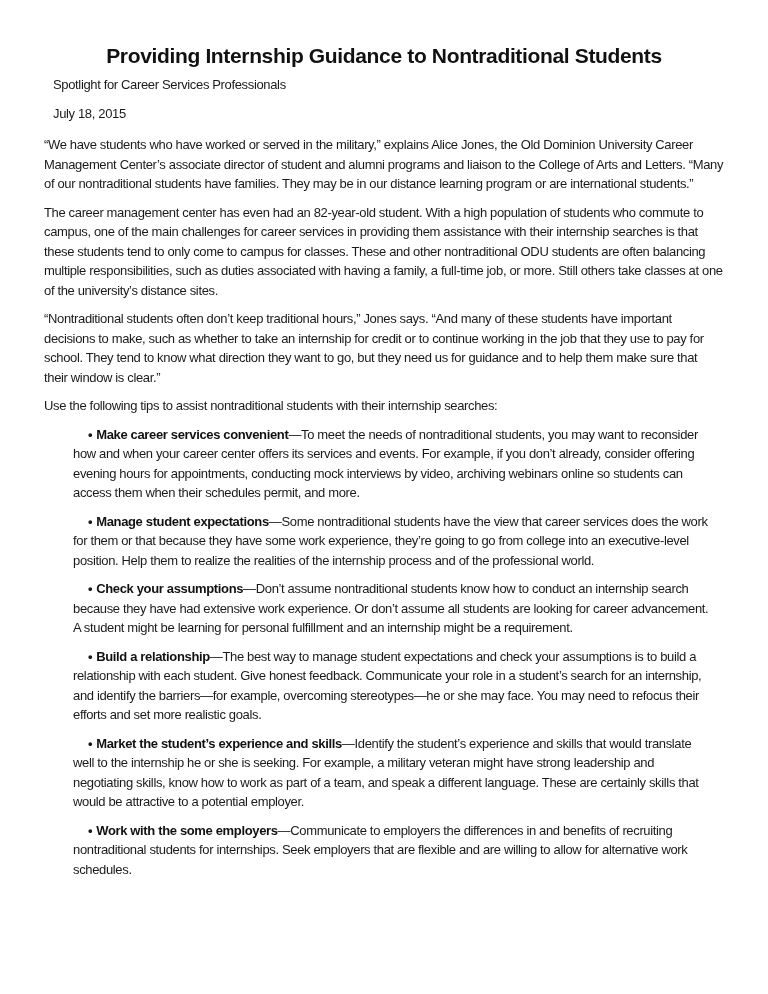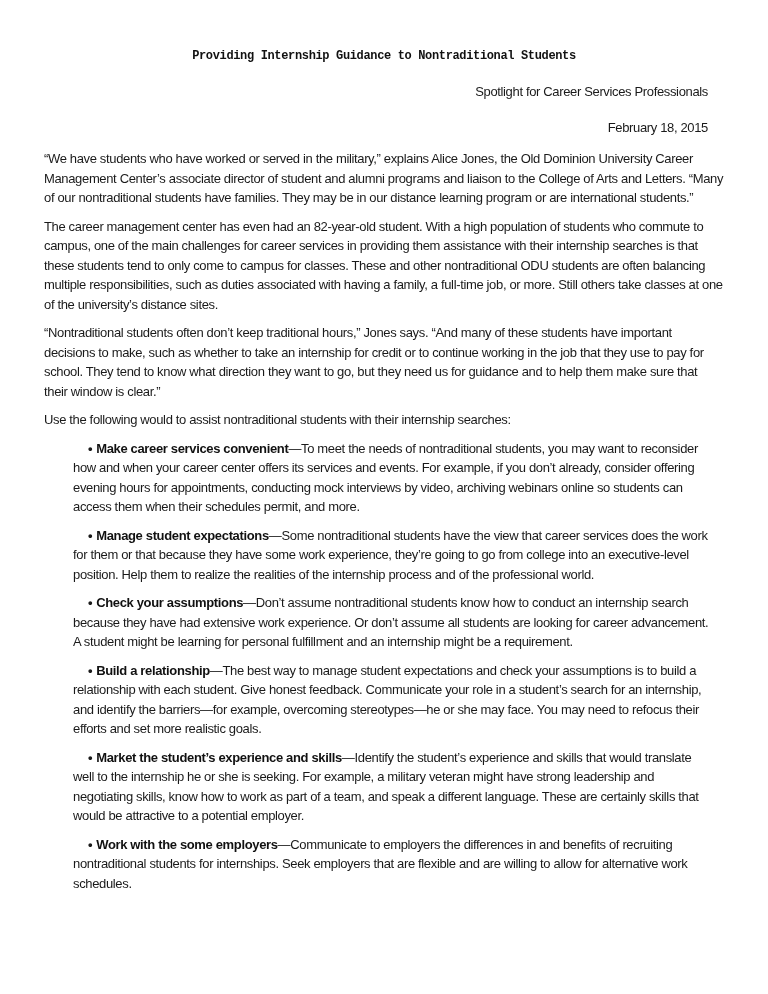--- a/index.html
+++ b/index.html
@@ -18,30 +18,29 @@
     font-family: "Liberation Sans", sans-serif;
     font-size: 13px;
     letter-spacing: -0.35px;
     line-height: 19.5px;
     color: #1a1a1a;
     overflow: hidden;
   }
   .doc-title {
     margin: 0;
     text-align: center;
-    font-size: 12px;
+    font-size: 21px;
     font-weight: bold;
     line-height: 20px;
     color: #111111;
-    font-family: Liberation Mono, monospace;
   }
   .doc-subtitle,
   .doc-date {
-    margin: 16px;
-    text-align: right;
+    margin: 9px;
+    text-align: left;
     line-height: 19.5px;
   }
   .doc-date {
     margin-bottom: 12px;
   }
   p.para {
     margin: 0 0 9px 0;
   }
   .tips-list {
     margin: 0;
@@ -59,27 +58,27 @@
     margin-right: 4px;
   }
 </style>
 </head>
 <body>
 
 <div class="page">
 
   <h1 class="doc-title">Providing Internship Guidance to Nontraditional Students</h1>
   <div class="doc-subtitle">Spotlight for Career Services Professionals</div>
-  <div class="doc-date">February 18, 2015</div>
+  <div class="doc-date">July 18, 2015</div>
 
   <p class="para">“We have students who have worked or served in the military,” explains Alice Jones, the Old Dominion University Career Management Center’s associate director of student and alumni programs and liaison to the College of Arts and Letters. “Many of our nontraditional students have families. They may be in our distance learning program or are international students.”</p>
   <p class="para">The career management center has even had an 82-year-old student. With a high population of students who commute to campus, one of the main challenges for career services in providing them assistance with their internship searches is that these students tend to only come to campus for classes. These and other nontraditional ODU students are often balancing multiple responsibilities, such as duties associated with having a family, a full-time job, or more. Still others take classes at one of the university’s distance sites.</p>
   <p class="para">“Nontraditional students often don’t keep traditional hours,” Jones says. “And many of these students have important decisions to make, such as whether to take an internship for credit or to continue working in the job that they use to pay for school. They tend to know what direction they want to go, but they need us for guidance and to help them make sure that their window is clear.”</p>
 
-  <p class="para">Use the following would to assist nontraditional students with their internship searches:</p>
+  <p class="para">Use the following tips to assist nontraditional students with their internship searches:</p>
 
   <div class="tips-list">
 
     <p class="tip"><span class="marker">•</span><span class="lead">Make career services convenient</span><span class="tip-text">—To meet the needs of nontraditional students, you may want to reconsider how and when your career center offers its services and events. For example, if you don’t already, consider offering evening hours for appointments, conducting mock interviews by video, archiving webinars online so students can access them when their schedules permit, and more.</span></p>
 
     <p class="tip"><span class="marker">•</span><span class="lead">Manage student expectations</span><span class="tip-text">—Some nontraditional students have the view that career services does the work for them or that because they have some work experience, they’re going to go from college into an executive-level position. Help them to realize the realities of the internship process and of the professional world.</span></p>
 
     <p class="tip"><span class="marker">•</span><span class="lead">Check your assumptions</span><span class="tip-text">—Don’t assume nontraditional students know how to conduct an internship search because they have had extensive work experience. Or don’t assume all students are looking for career advancement. A student might be learning for personal fulfillment and an internship might be a requirement.</span></p>
 
     <p class="tip"><span class="marker">•</span><span class="lead">Build a relationship</span><span class="tip-text">—The best way to manage student expectations and check your assumptions is to build a relationship with each student. Give honest feedback. Communicate your role in a student’s search for an internship, and identify the barriers—for example, overcoming stereotypes—he or she may face. You may need to refocus their efforts and set more realistic goals.</span></p>

